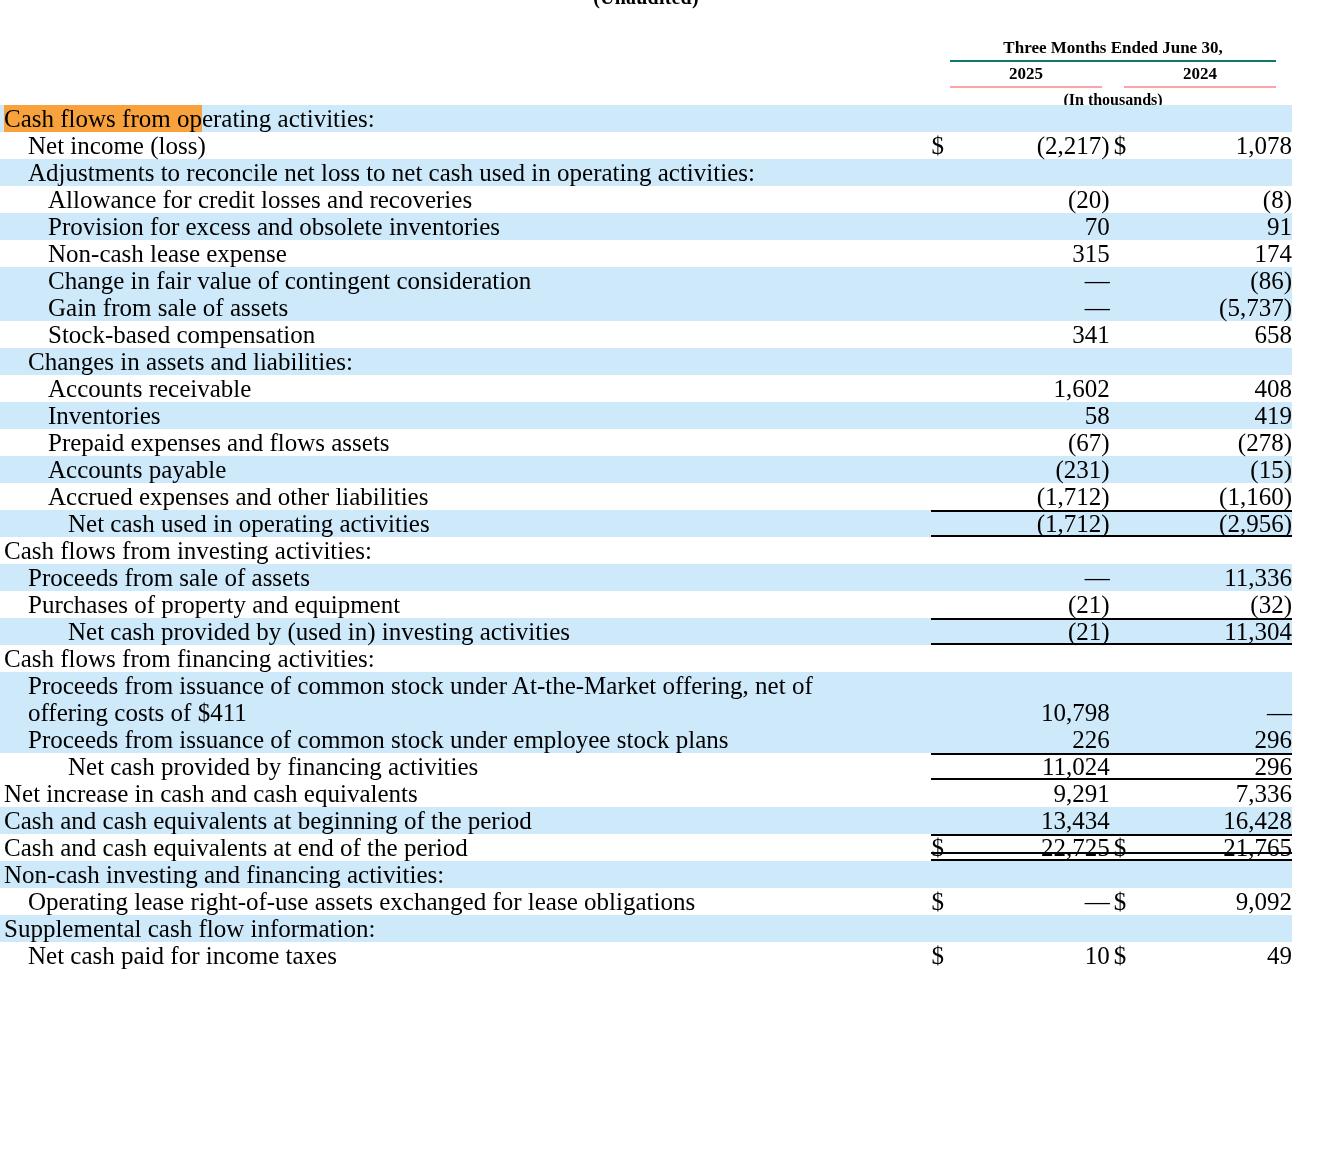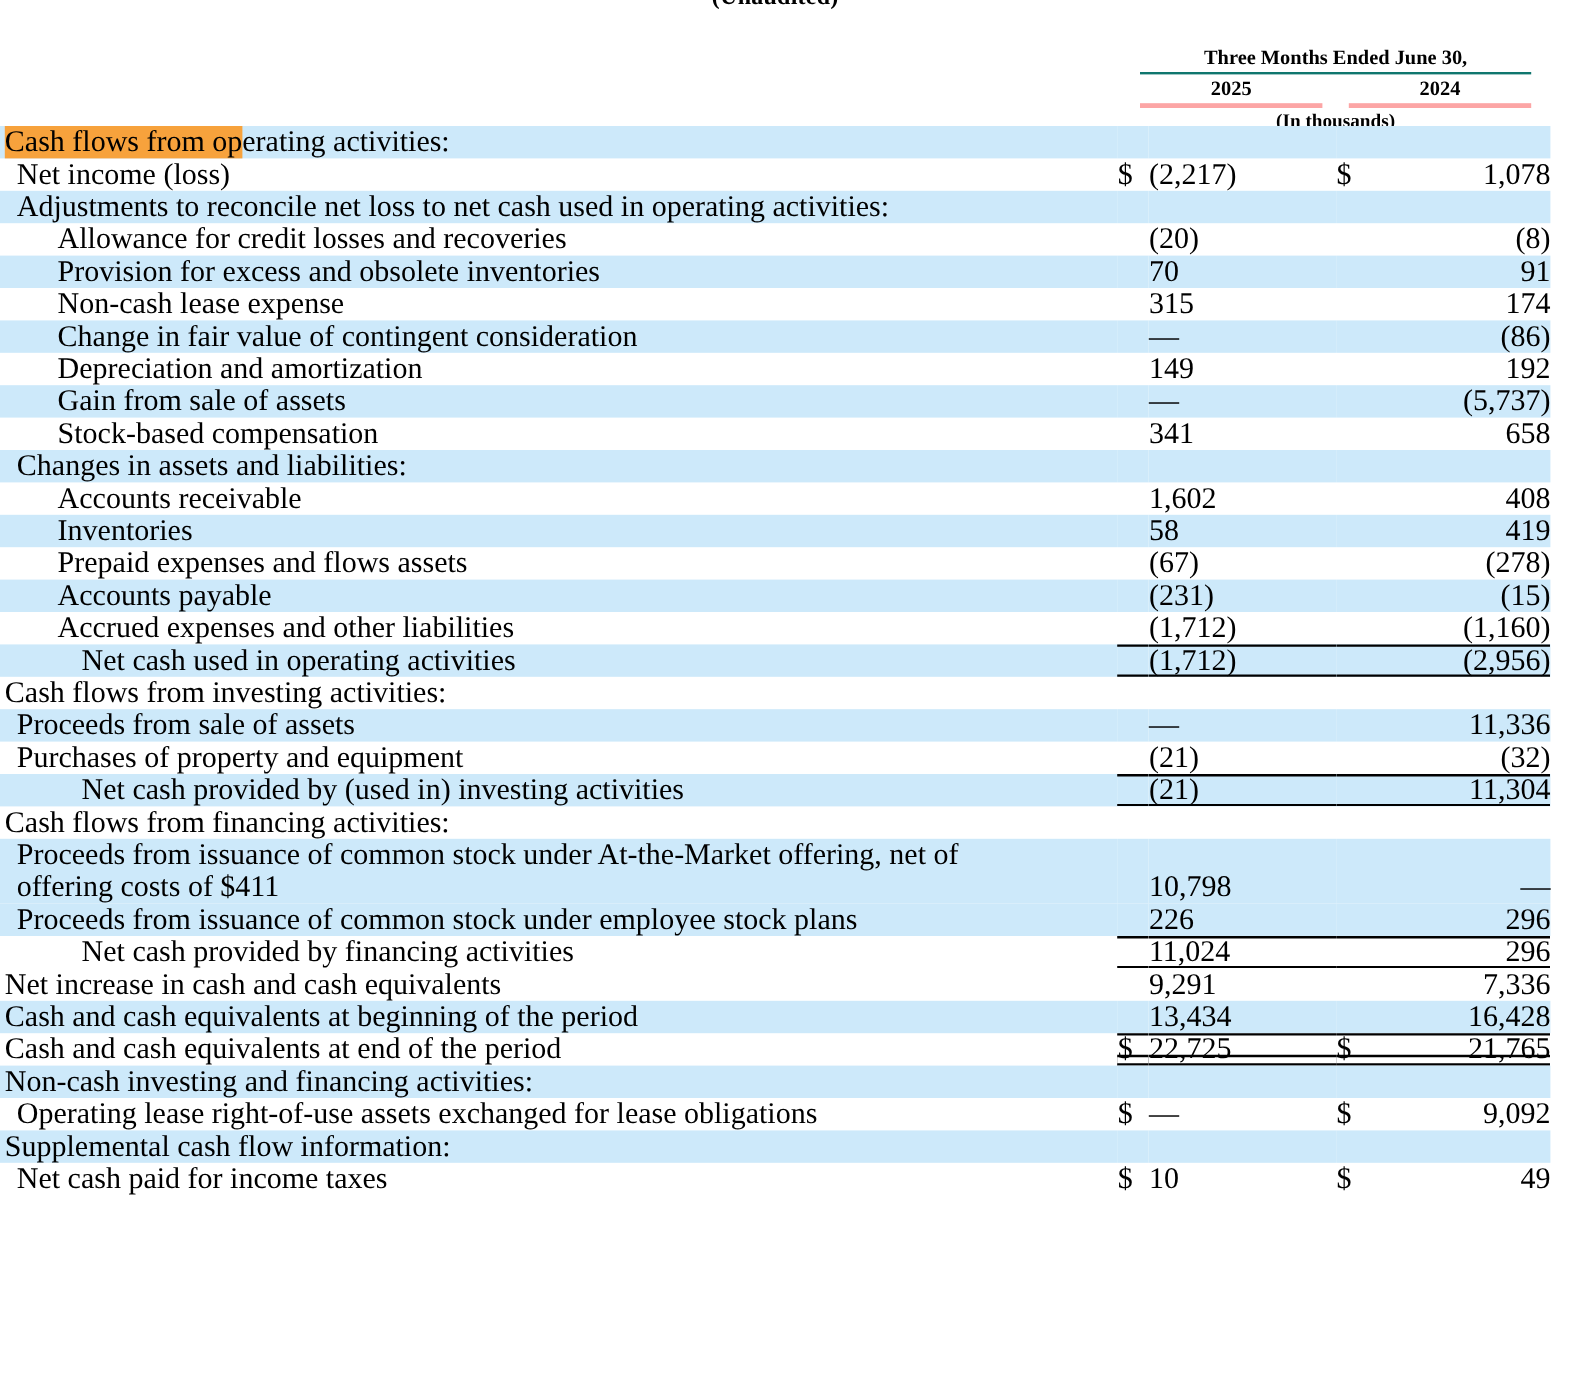--- a/index.html
+++ b/index.html
@@ -45,21 +45,21 @@
   }
   .colhead .yearrow {
     display: flex;
     margin-top: 2px;
   }
   .colhead .yearcell {
     font-weight: bold;
     font-size: 17px;
     text-align: center;
     padding-bottom: 2px;
-    border-bottom: 4px solid #fca5a5;
+    border-bottom: 2px solid #fca5a5;
   }
   .colhead .yearcell.y1 { width: 152px; }
   .colhead .yearcell.gap { width: 22px; border-bottom: none; }
   .colhead .yearcell.y2 { width: 152px; }
   .colhead .units {
     text-align: center;
     font-weight: bold;
     font-size: 16px;
     padding-top: 3px;
   }
@@ -79,29 +79,29 @@
   tr.stripe td { background: #CDE9FA; }
 
   
   td.label {
     width: 930px;
     padding: 4px 0 4px 0;
     white-space: pre-wrap;
   }
   .lbl { display: inline-block; }
   .i0 { padding-left: 4px; }
-  .i1 { padding-left: 14px; }
+  .i1 { padding-left: 28px; }
   .i2 { padding-left: 48px; }
   .i3 { padding-left: 68px; }
 
   .hl-orange { background: #F7A23C; }
 
   
   td.cur   { width: 26px;  text-align: left;  padding: 4px 0 4px 16px; }
-  td.num   { width: 152px; text-align: left; padding: 4px 12px 4px 0; margin-top: 12px; }
+  td.num   { width: 152px; text-align: right; padding: 4px 12px 4px 0; margin-top: 12px; }
   td.gap   { width: 4px; }
   td.cur2  { width: 26px;  text-align: left;  padding: 4px 0 4px 8px; }
   td.num2  { width: 152px; text-align: right; padding: 4px 20px 4px 0; }
   td.rule-both   { box-shadow: inset 0 2px 0 0 #000, inset 0 -2px 0 0 #000; }
   td.rule-top-dbl-bottom {
     box-shadow: inset 0 2px 0 0 #000,
                 inset 0 -2px 0 0 #000,
                 inset 0 -7px 0 0 #fff,
                 inset 0 -9px 0 0 #000;
   }
@@ -172,28 +172,20 @@
         <td class="num2">174</td>
       </tr>
       <tr class="stripe">
         <td class="label"><span class="lbl i2">Change in fair value of contingent consideration</span></td>
         <td class="cur"></td>
         <td class="num">—</td>
         <td class="gap"></td>
         <td class="cur2"></td>
         <td class="num2">(86)</td>
       </tr>
-      <tr>
-        <td class="label"><span class="lbl i2">Depreciation and amortization</span></td>
-        <td class="cur"></td>
-        <td class="num">149</td>
-        <td class="gap"></td>
-        <td class="cur2"></td>
-        <td class="num2">192</td>
-      </tr>
       <tr class="stripe">
         <td class="label"><span class="lbl i2">Gain from sale of assets</span></td>
         <td class="cur"></td>
         <td class="num">—</td>
         <td class="gap"></td>
         <td class="cur2"></td>
         <td class="num2">(5,737)</td>
       </tr>
       <tr>
         <td class="label"><span class="lbl i2">Stock-based compensation</span></td>

